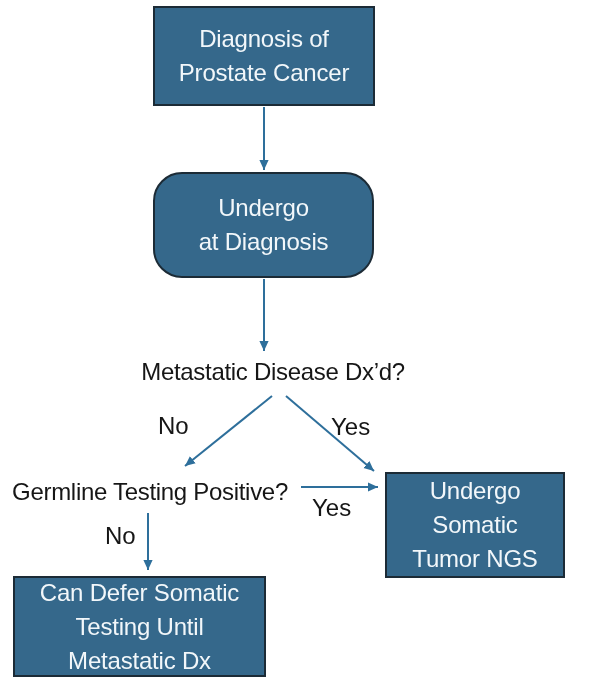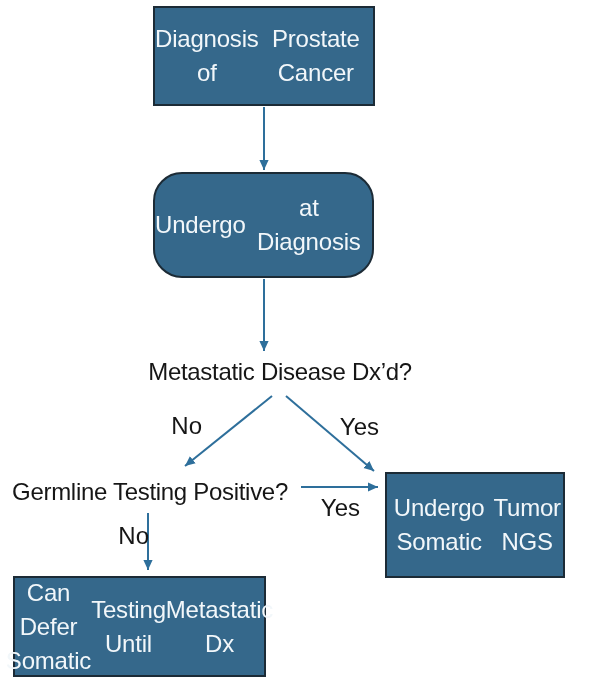--- a/index.html
+++ b/index.html
@@ -28,49 +28,49 @@
     width: 610px; height: 685px;
     pointer-events: none;
   }
   .arrows-layer line { stroke: var(--arrow); stroke-width: 2; }
   .node-box {
     position: absolute;
     background: var(--box-fill);
     border: 2.5px solid var(--box-border);
     color: var(--box-text);
     display: flex;
-    flex-direction: row;
+    flex-direction: column;
     align-items: center;
     justify-content: center;
     text-align: center;
     font-size: 24px;
     line-height: 34px;
     letter-spacing: -0.2px;
   }
   .box-diagnosis { left: 153px; top: 6px;   width: 222px; height: 100px; }
   .box-germline  { left: 153px; top: 172px; width: 221px; height: 106px; border-radius: 29px; }
   .box-ngs       { left: 385px; top: 472px; width: 180px; height: 106px; }
   .box-defer     { left: 13px;  top: 576px; width: 253px; height: 101px; }
   .question {
     position: absolute;
     color: var(--label-text);
     font-size: 24px;
     line-height: 30px;
     letter-spacing: -0.3px;
     text-align: center;
     white-space: nowrap;
   }
-  .q-metastatic { left: 120px; top: 357px; width: 320px; }
+  .q-metastatic { left: 113px; top: 357px; width: 320px; }
   .q-germline   { left: 0px;   top: 477px; width: 300px; }
   .branch-label {
     position: absolute;
     color: var(--label-text);
     font-size: 24px;
     line-height: 28px;
-    text-align: right;
+    text-align: left;
     white-space: nowrap;
   }
   .lbl-no1  { left: 158px; top: 412px; width: 44px; }
   .lbl-yes1 { left: 331px; top: 413px; width: 48px; }
   .lbl-yes2 { left: 312px; top: 494px; width: 48px; }
   .lbl-no2  { left: 105px; top: 522px; width: 44px; }
 </style>
 </head>
 <body>
 

